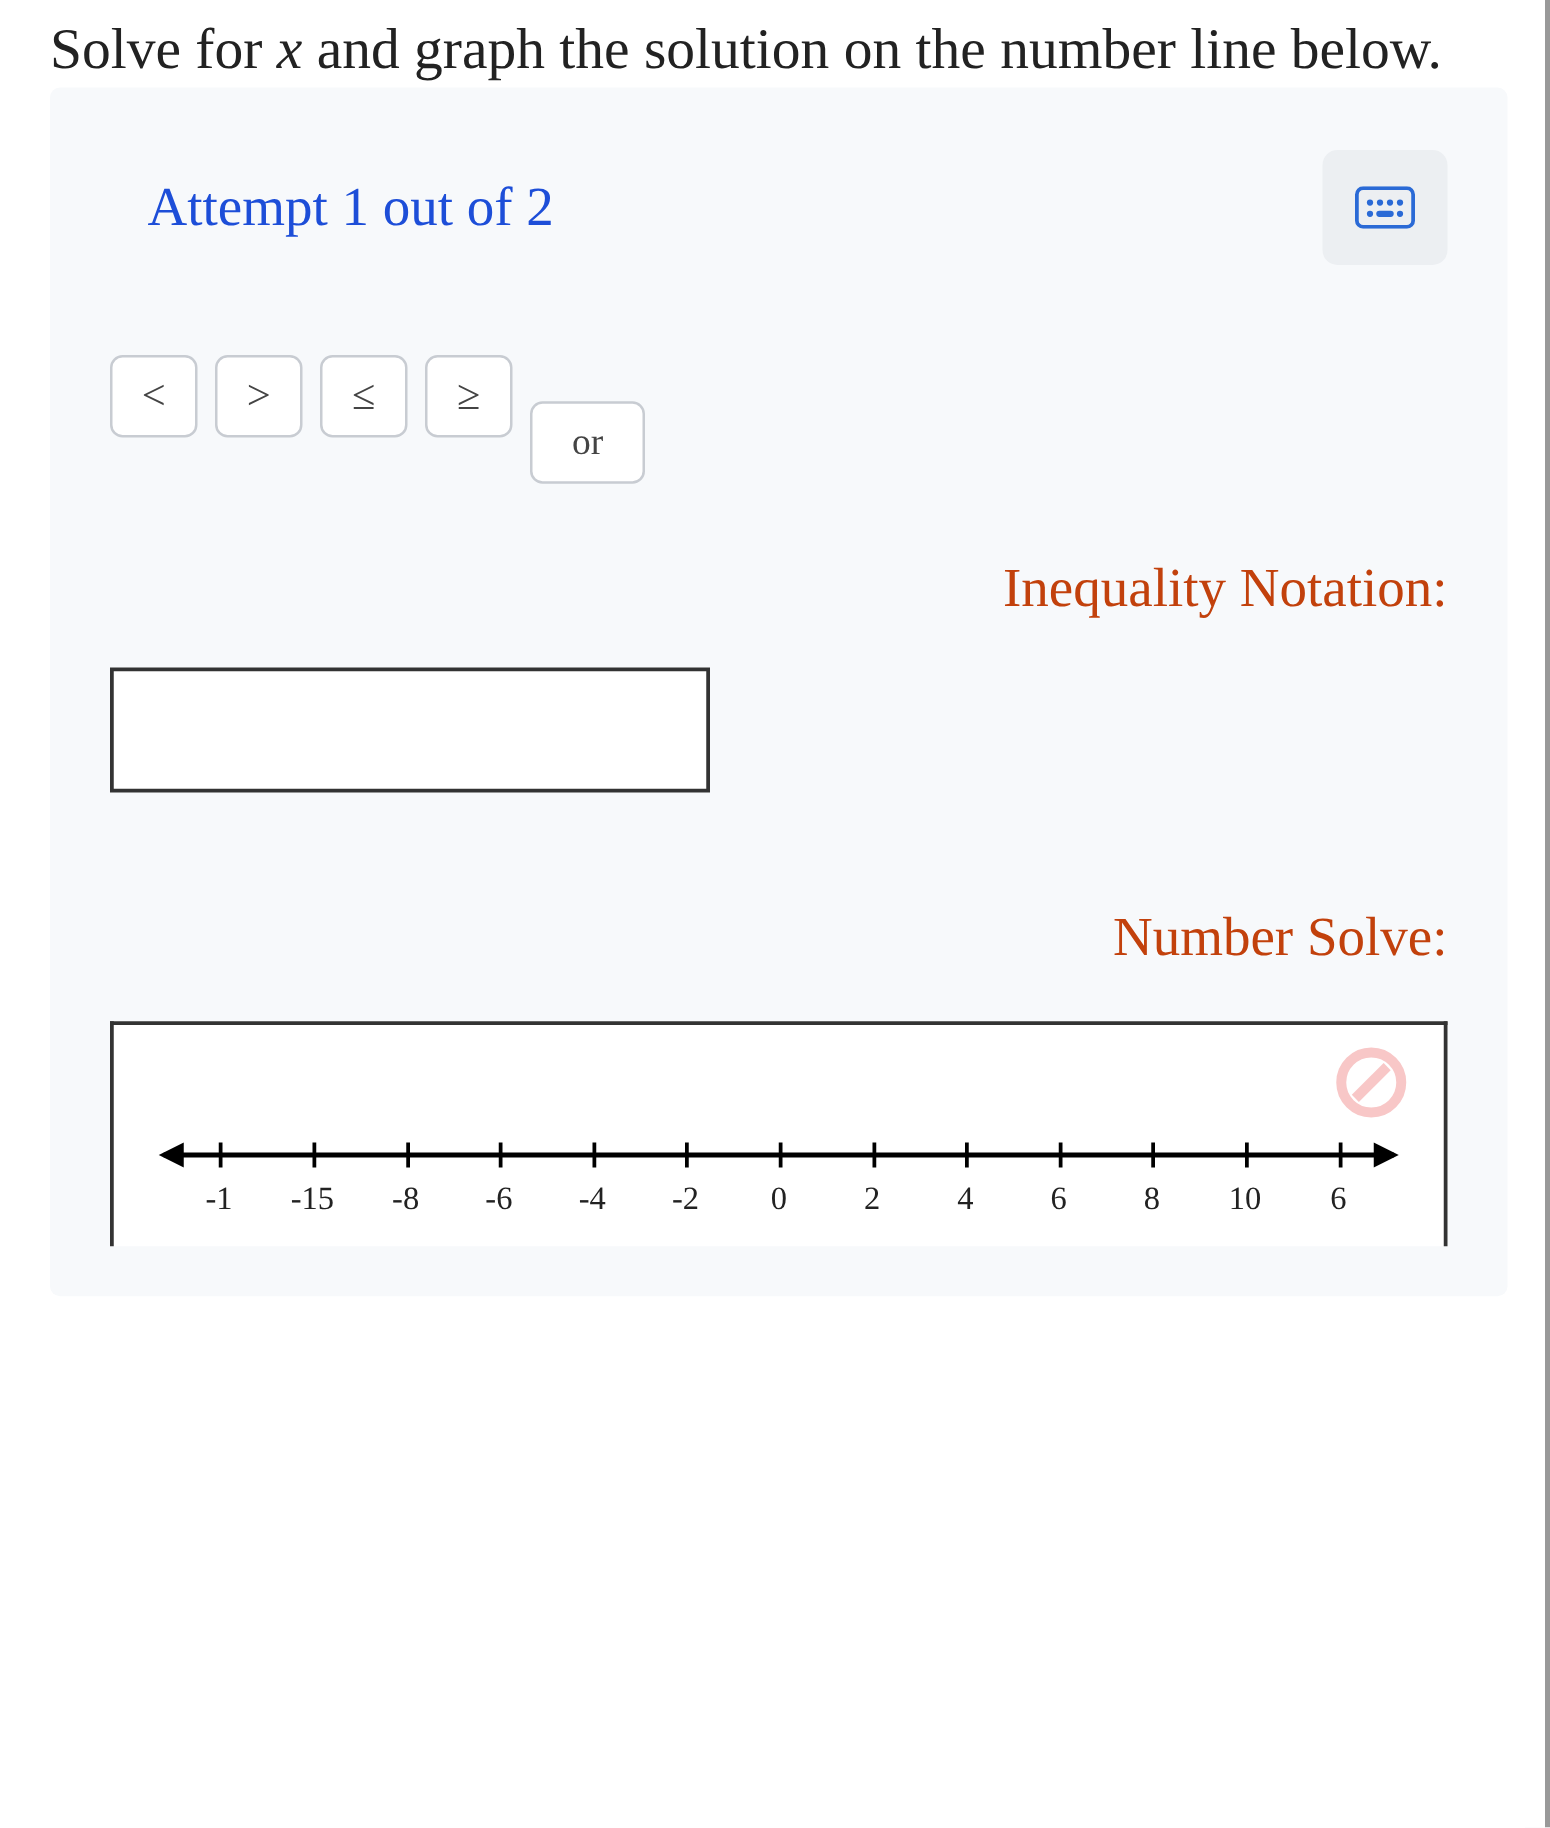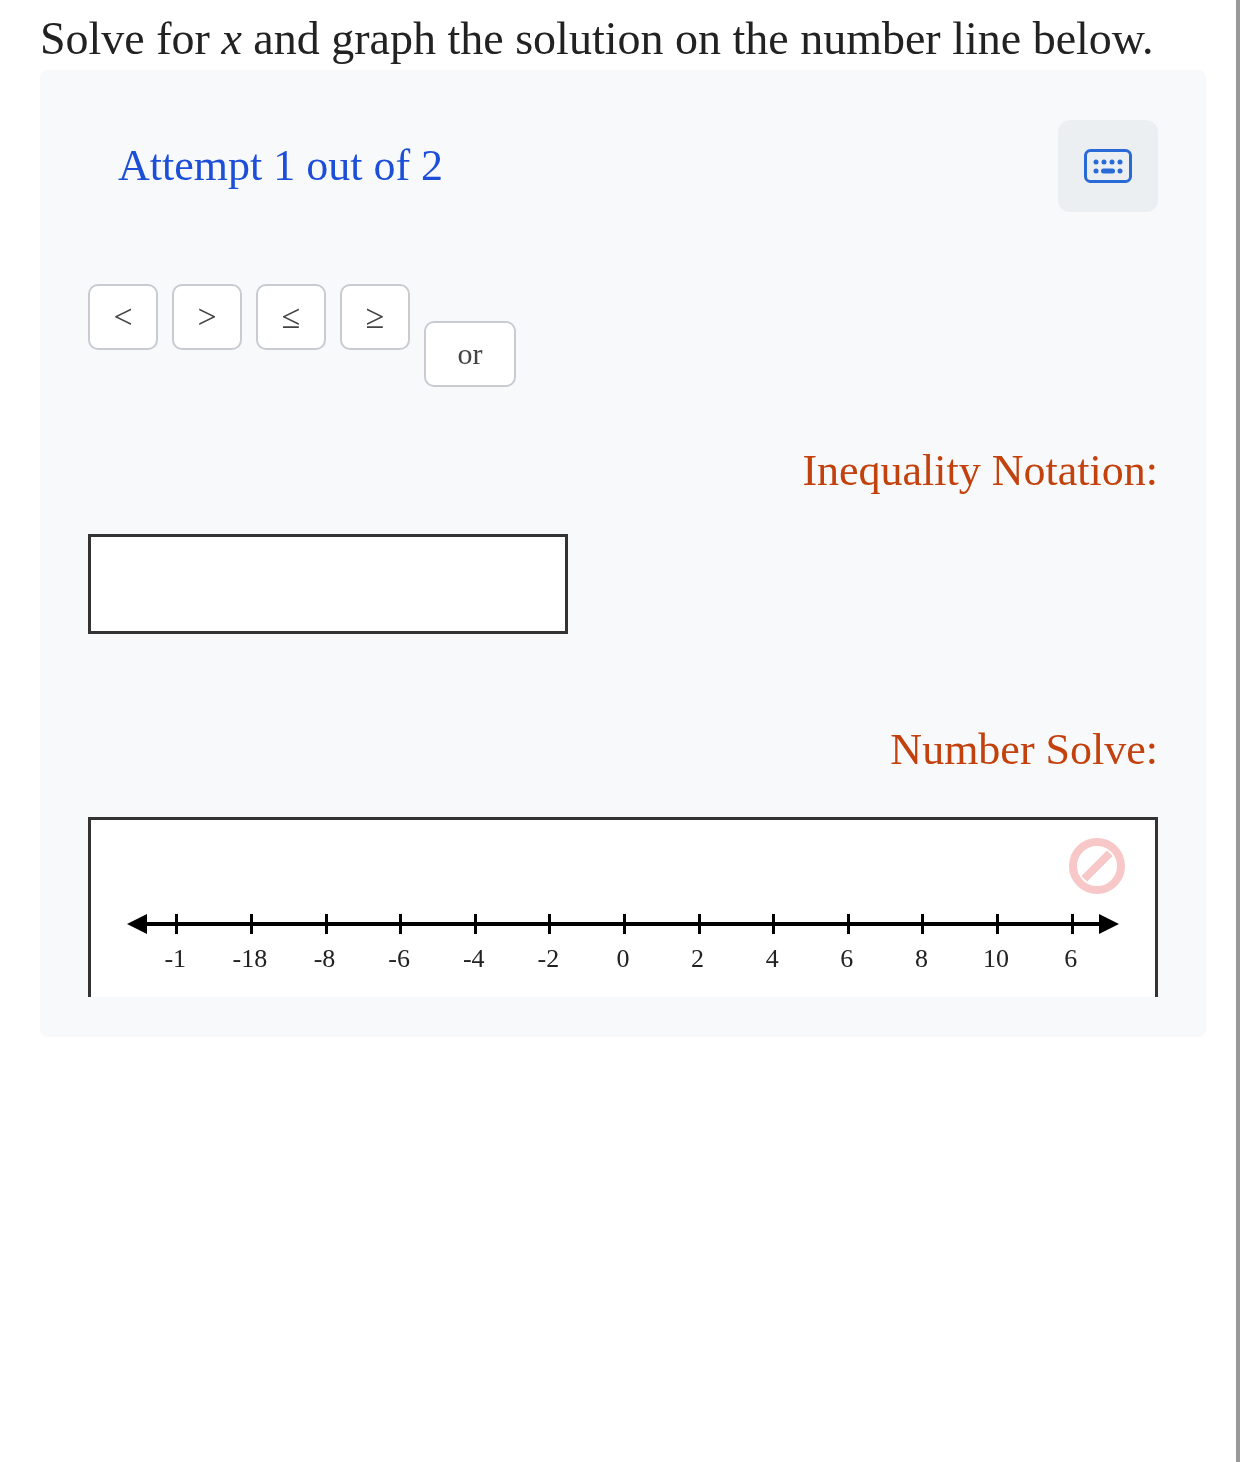--- a/index.html
+++ b/index.html
@@ -226,21 +226,21 @@
     <div class="numline-wrap">
       <div class="no-icon"></div>
       <div class="axis">
         <div class="axis-line"></div>
         <div class="arrow-left"></div>
         <div class="arrow-right"></div>
         <div id="ticks">
             <div class="tick" style="left: 4.5%;"></div>
             <div class="tick-label" style="left: 4.5%;">-1</div>
             <div class="tick" style="left: 12.0833%;"></div>
-            <div class="tick-label" style="left: 12.0833%;">-18</div>
+            <div class="tick-label" style="left: 12.0833%;">-15</div>
             <div class="tick" style="left: 19.6667%;"></div>
             <div class="tick-label" style="left: 19.6667%;">-8</div>
             <div class="tick" style="left: 27.25%;"></div>
             <div class="tick-label" style="left: 27.25%;">-6</div>
             <div class="tick" style="left: 34.8333%;"></div>
             <div class="tick-label" style="left: 34.8333%;">-4</div>
             <div class="tick" style="left: 42.4167%;"></div>
             <div class="tick-label" style="left: 42.4167%;">-2</div>
             <div class="tick" style="left: 50%;"></div>
             <div class="tick-label" style="left: 50%;">0</div>

